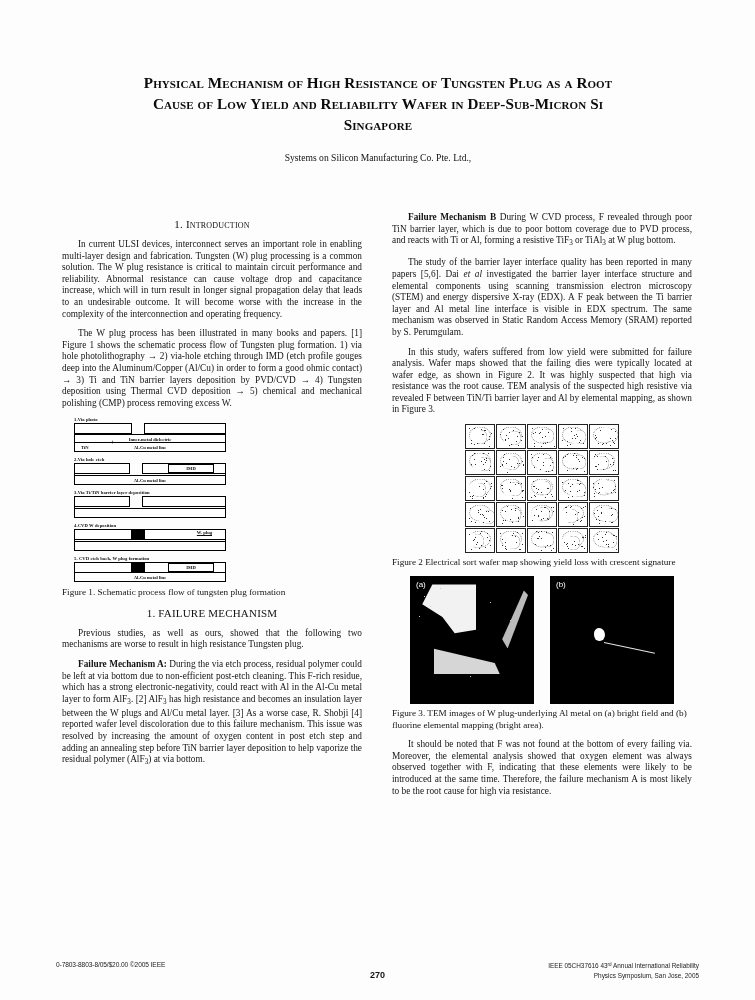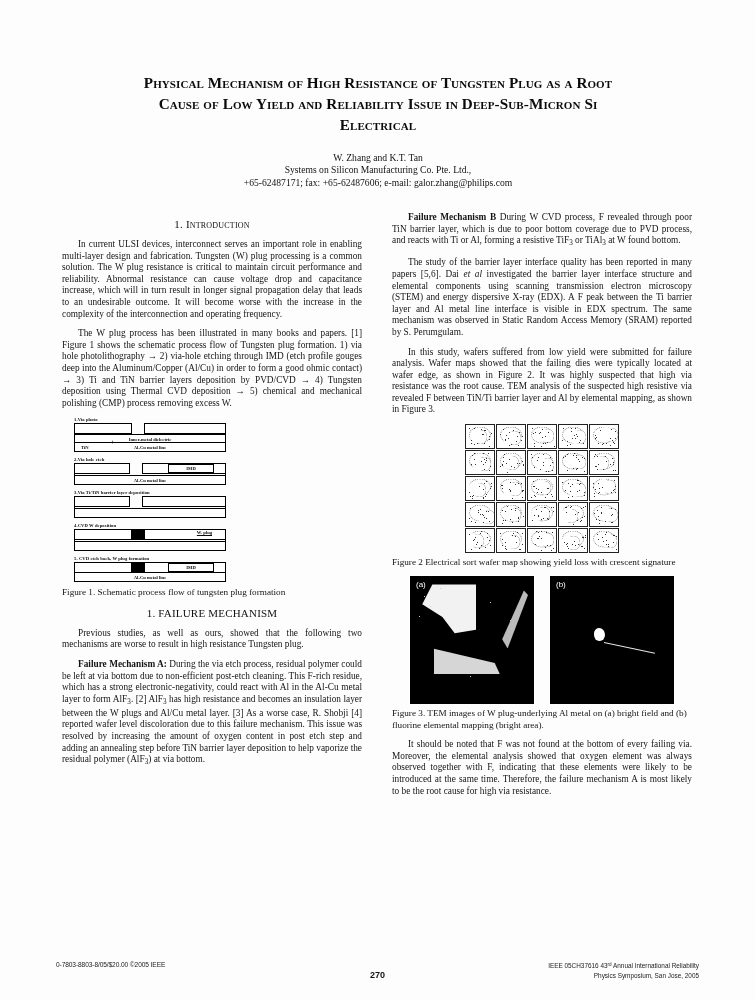--- a/index.html
+++ b/index.html
@@ -322,28 +322,26 @@
   }
   .footer-right .sup { font-size: 4.6px; vertical-align: 0.4em; }
 </style>
 </head>
 <body>
 
 <div class="page">
 
   <div class="title-block">
     <div class="title-line">Physical Mechanism of High Resistance of Tungsten Plug as a Root</div>
-    <div class="title-line">Cause of Low Yield and Reliability Issue in Deep-Sub-Micron Si</div>
-    <div class="title-line">Electrical</div>
+    <div class="title-line">Cause of Low Yield and Reliability Wafer in Deep-Sub-Micron Si</div>
+    <div class="title-line">Singapore</div>
   </div>
 
   <div class="author-block">
-    <div>W. Zhang and K.T. Tan</div>
     <div>Systems on Silicon Manufacturing Co. Pte. Ltd.,</div>
-    <div>+65-62487171; fax: +65-62487606; e-mail: galor.zhang@philips.com</div>
   </div>
 
   <div class="col col-left">
 
     <div class="sec-head">1. Introduction</div>
 
     <p class="body">In current ULSI devices, interconnect serves an important role in enabling multi-layer design and fabrication. Tungsten (W) plug processing is a common solution. The W plug resistance is critical to maintain circuit performance and reliability. Abnormal resistance can cause voltage drop and capacitance increase, which will in turn result in longer signal propagation delay that leads to an undesirable outcome. It will become worse with the increase in the complexity of the interconnection and operating frequency.</p>
     <p class="body">The W plug process has been illustrated in many books and papers. [1] Figure 1 shows the schematic process flow of Tungsten plug formation. 1) via hole photolithography → 2) via-hole etching through IMD (etch profile gouges deep into the Aluminum/Copper (Al/Cu) in order to form a good ohmic contact) → 3) Ti and TiN barrier layers deposition by PVD/CVD → 4) Tungsten deposition using Thermal CVD deposition → 5) chemical and mechanical polishing (CMP) process removing excess W.</p>
 
     <div class="fig1">
@@ -432,21 +430,21 @@
     <div class="sec-head plain">1. FAILURE MECHANISM</div>
 
     <p class="body">Previous studies, as well as ours, showed that the following two mechanisms are worse to result in high resistance Tungsten plug.</p>
 
     <p class="body"><b class="run-in">Failure Mechanism A:</b><span> During the via etch process, residual polymer could be left at via bottom due to non-efficient post-etch cleaning. This F-rich residue, which has a strong electronic-negativity, could react with Al in the Al-Cu metal layer to form AlF</span><span class="sub">3</span><span>. [2] AlF</span><span class="sub">3</span><span> has high resistance and becomes an insulation layer between the W plugs and Al/Cu metal layer. [3] As a worse case, R. Shobji [4] reported wafer level discoloration due to this failure mechanism. This issue was resolved by increasing the amount of oxygen content in post etch step and adding an annealing step before TiN barrier layer deposition to help vaporize the residual polymer (AlF</span><span class="sub">3</span><span>) at via bottom.</span></p>
 
   </div>
 
   <div class="col col-right">
 
-    <p class="body"><b class="run-in">Failure Mechanism B</b><span> During W CVD process, F revealed through poor TiN barrier layer, which is due to poor bottom coverage due to PVD process, and reacts with Ti or Al, forming a resistive TiF</span><span class="sub">3</span><span> or TiAl</span><span class="sub">3</span><span> at W found bottom.</span></p>
+    <p class="body"><b class="run-in">Failure Mechanism B</b><span> During W CVD process, F revealed through poor TiN barrier layer, which is due to poor bottom coverage due to PVD process, and reacts with Ti or Al, forming a resistive TiF</span><span class="sub">3</span><span> or TiAl</span><span class="sub">3</span><span> at W plug bottom.</span></p>
 
     <p class="body"><span>The study of the barrier layer interface quality has been reported in many papers [5,6]. Dai </span><span class="ital">et al</span><span> investigated the barrier layer interface structure and elemental components using scanning transmission electron microscopy (STEM) and energy dispersive X-ray (EDX). A F peak between the Ti barrier layer and Al metal line interface is visible in EDX spectrum. The same mechanism was observed in Static Random Access Memory (SRAM) reported by S. Perumgulam.</span></p>
 
     <p class="body">In this study, wafers suffered from low yield were submitted for failure analysis. Wafer maps showed that the failing dies were typically located at wafer edge, as shown in Figure 2. It was highly suspected that high via resistance was the root cause. TEM analysis of the suspected high resistive via revealed F between TiN/Ti barrier layer and Al by elemental mapping, as shown in Figure 3.</p>
 
     <div class="wafermap-wrap">
       <div class="wafergrid">
         <div class="wafercell">
             <div class="disc"></div>
             <div class="crescent" style="left:8px;top:5px;">

